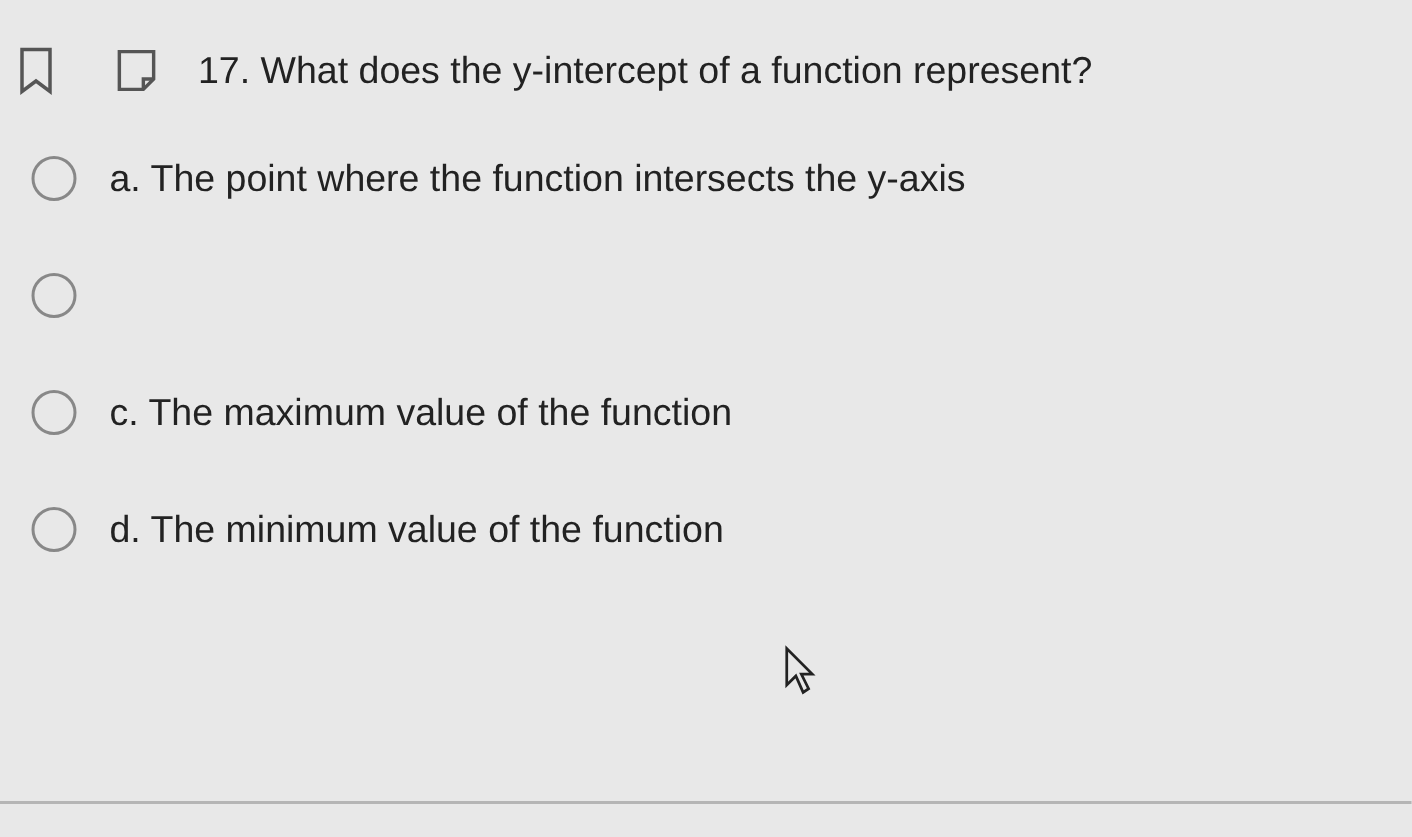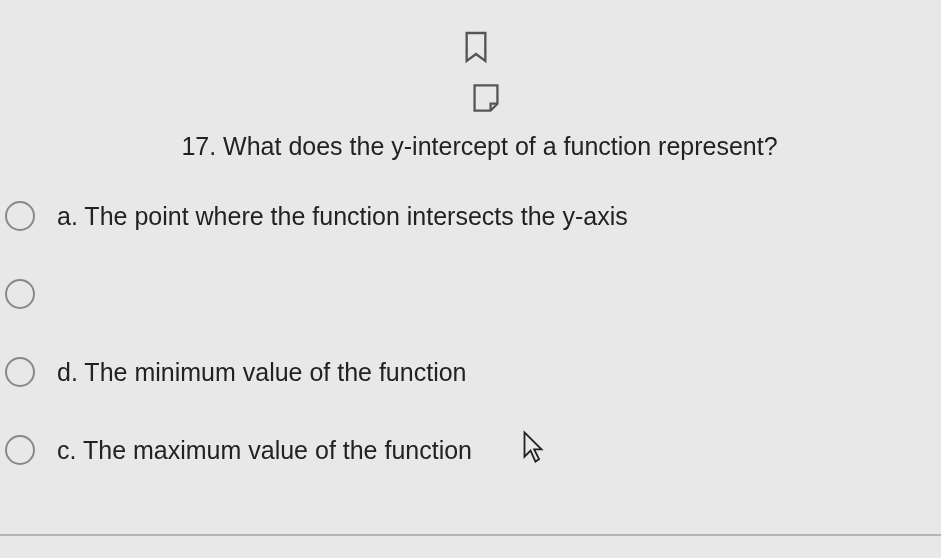--- a/index.html
+++ b/index.html
@@ -14,21 +14,20 @@
       font-family: Arial, Helvetica, sans-serif;
       color: #2a2a2a;
       position: relative;
       overflow: hidden;
     }
     .question-header {
       display: flex;
       align-items: center;
       padding: 30px 0 20px 10px;
       gap: 18px;
-      flex-direction: column;
     }
     .bookmark-icon {
       width: 28px;
       height: 34px;
       flex-shrink: 0;
     }
     .bookmark-icon svg {
       width: 100%;
       height: 100%;
       stroke: #555;
@@ -48,20 +47,21 @@
       stroke-width: 2;
       fill: none;
     }
     .question-text {
       font-size: 25px;
       color: #222;
       margin-left: 8px;
     }
     .options {
       padding: 20px 0 0 0;
+      margin-left: 16px;
     }
     .option {
       display: flex;
       align-items: center;
       gap: 22px;
       padding: 0 0 48px 5px;
     }
     .radio {
       width: 30px;
       height: 30px;
@@ -126,29 +126,29 @@
       <span>a.</span>
       <span>The point where the function intersects the y-axis</span>
     </span>
   </div>
   <div class="option">
     <div class="radio"></div>
   </div>
   <div class="option">
     <div class="radio"></div>
     <span class="option-text">
-      <span>d.</span>
-      <span>The minimum value of the function</span>
+      <span>c.</span>
+      <span>The maximum value of the function</span>
     </span>
   </div>
   <div class="option">
     <div class="radio"></div>
     <span class="option-text">
-      <span>c.</span>
-      <span>The maximum value of the function</span>
+      <span>d.</span>
+      <span>The minimum value of the function</span>
     </span>
   </div>
 </div>
 
 <div class="cursor">
   <svg viewBox="0 0 20 28">
     <path d="M3 2 L3 22 L8 17 L12 26 L15 24 L11 16 L17 16 Z"></path>
   </svg>
 </div>
 

